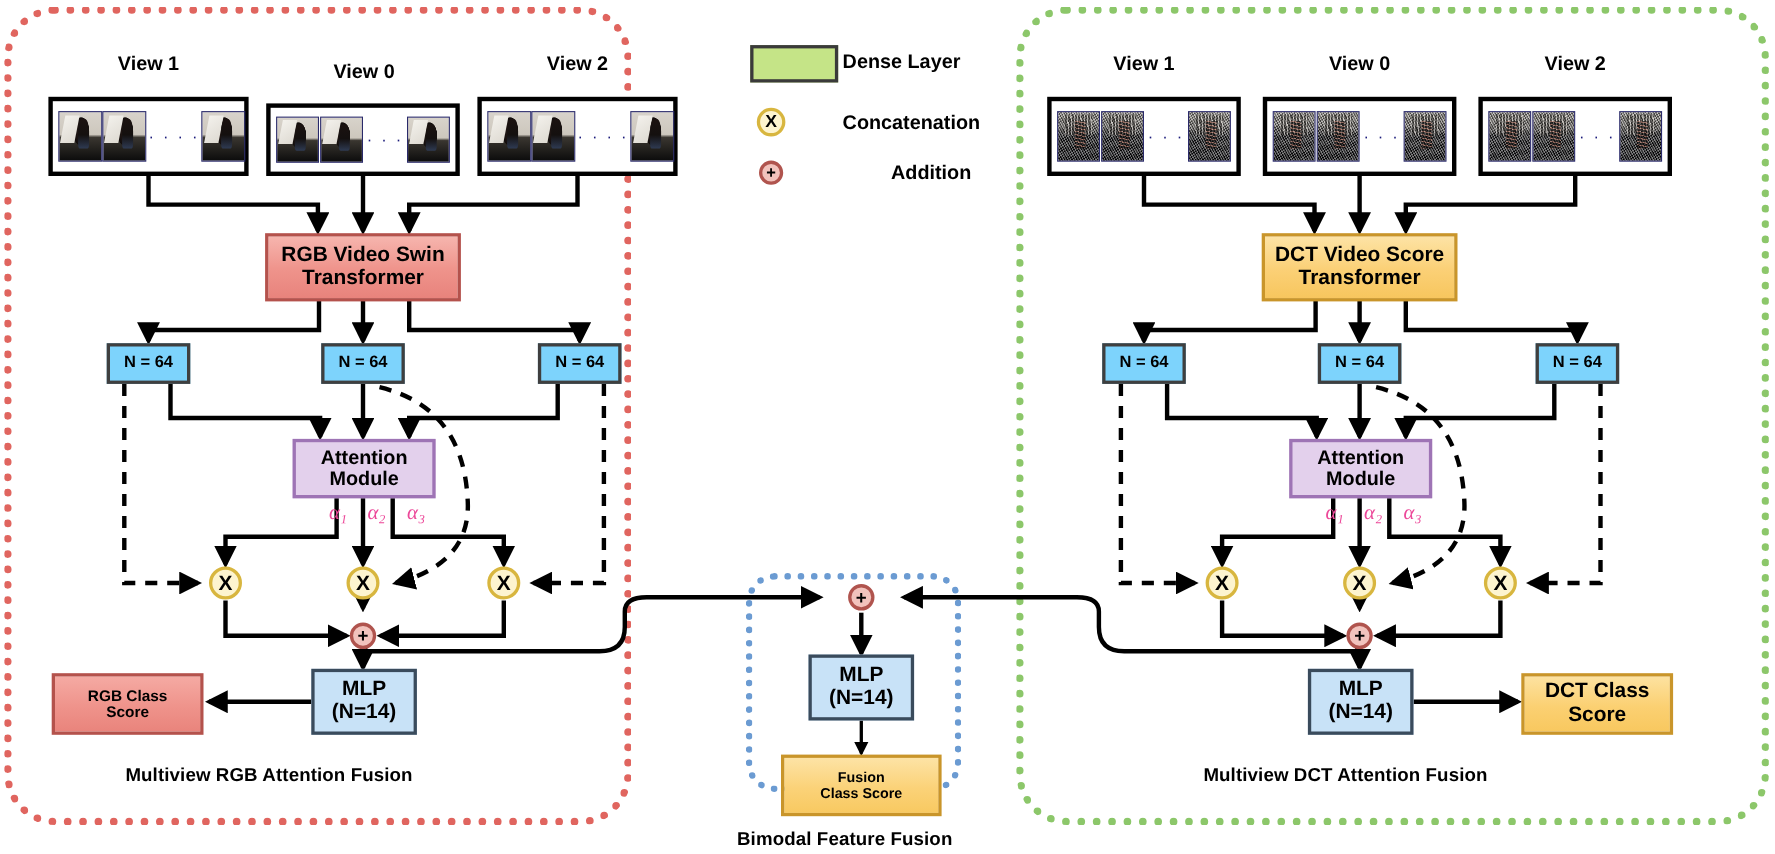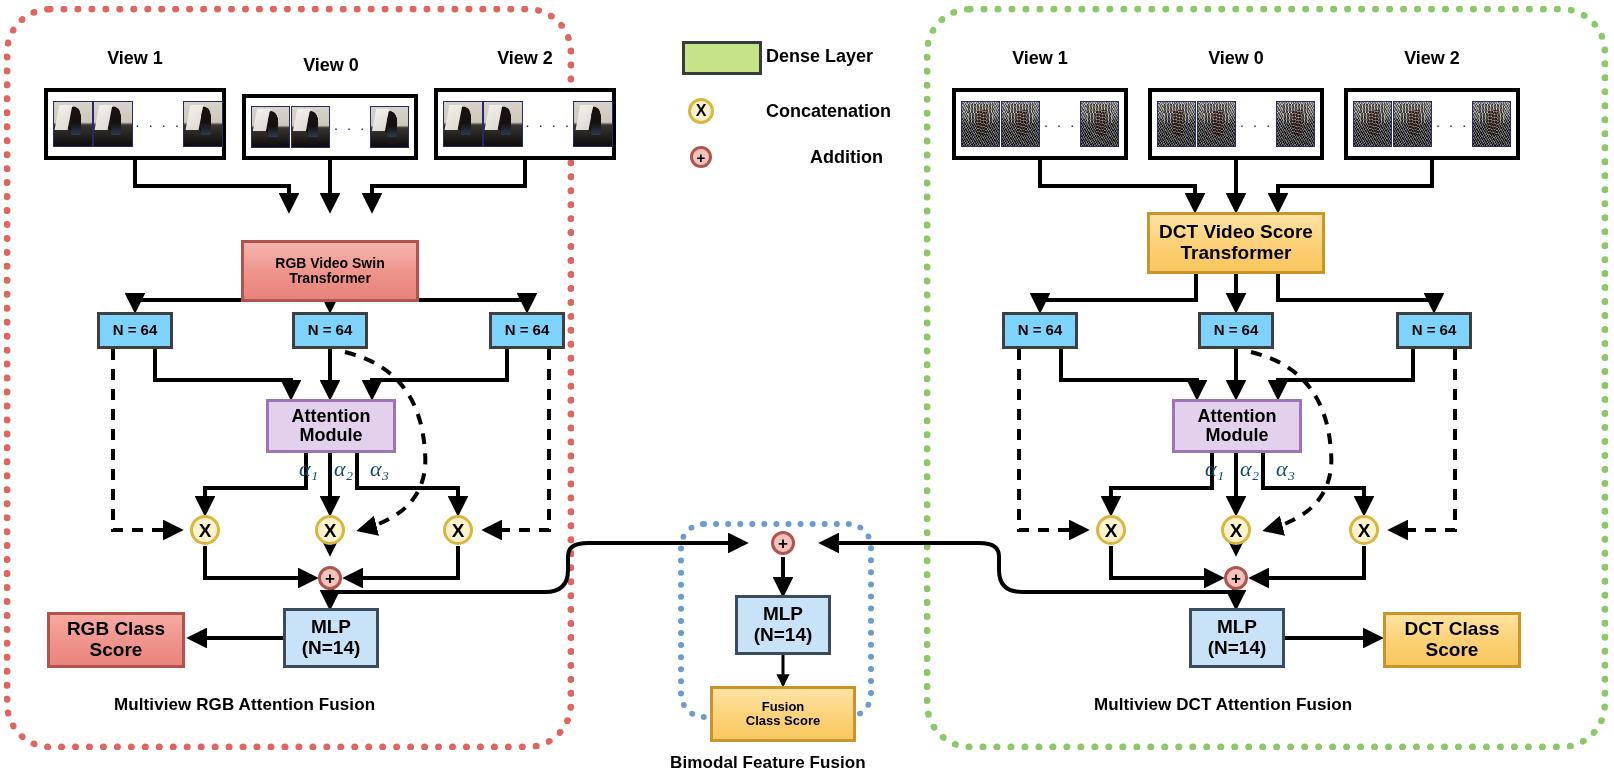--- a/index.html
+++ b/index.html
@@ -129,36 +129,36 @@
     align-items: center;
     justify-content: center;
     text-align: center;
     font-weight: bold;
     color: #000;
     line-height: 1.08;
   }
   .nbox.dense   { background: #7dd3fc; border-color: #3f3f3f; font-size: 15px; }
   .nbox.swin-rgb{
     background: linear-gradient(180deg, #f6b5ae 0%, #ef948c 52%, #e8837c 100%);
-    border-color: #b4524c; font-size: 14px; margin-top: 28px;
+    border-color: #b4524c; font-size: 19px;
   }
   .nbox.swin-dct{
     background: linear-gradient(180deg, #fde3a5 0%, #fbd076 54%, #f8c košile 100%);
     background: linear-gradient(180deg, #fde3a5 0%, #fbd076 54%, #f7c65e 100%);
     border-color: #c9952a; font-size: 19px;
   }
   .nbox.attn {
     background: #e3d0ec; border-color: #9e74b5; font-size: 18px;
   }
   .nbox.mlp {
     background: #c8e2f7; border-color: #3a4b5c; font-size: 19px;
   }
   .nbox.score-rgb {
     background: linear-gradient(180deg, #f5aaa3 0%, #ef938b 55%, #e9847c 100%);
-    border-color: #b4524c; font-size: 19px;
+    border-color: #b4524c; font-size: 14px;
   }
   .nbox.score-dct {
     background: linear-gradient(180deg, #fde2a0 0%, #fbd072 55%, #f8c85f 100%);
     border-color: #c9952a; font-size: 19px; align-items: center;
   }
   .nbox.score-fusion {
     background: linear-gradient(180deg, #fde3a5 0%, #fbd278 55%, #f8c961 100%);
     border-color: #c9952a; font-size: 13px;
   }
 
@@ -186,22 +186,22 @@
     font-size: 17px;
   }
   .opnode.legend-concat { width: 26px; height: 26px; font-size: 16px; }
   .opnode.legend-add    { width: 22px; height: 22px; font-size: 15px; }
 
   
   .alpha {
     position: absolute;
     font-family: "Liberation Serif", serif;
     font-style: italic;
-    font-size: 22px;
-    color: #0c4a6e;
+    font-size: 19px;
+    color: #ec4899;
     white-space: nowrap;
   }
 
   
   .legend-swatch {
     position: absolute;
     width: 80px; height: 34px;
     background: #c5e487;
     border: 3px solid #3a3a3a;
   }

